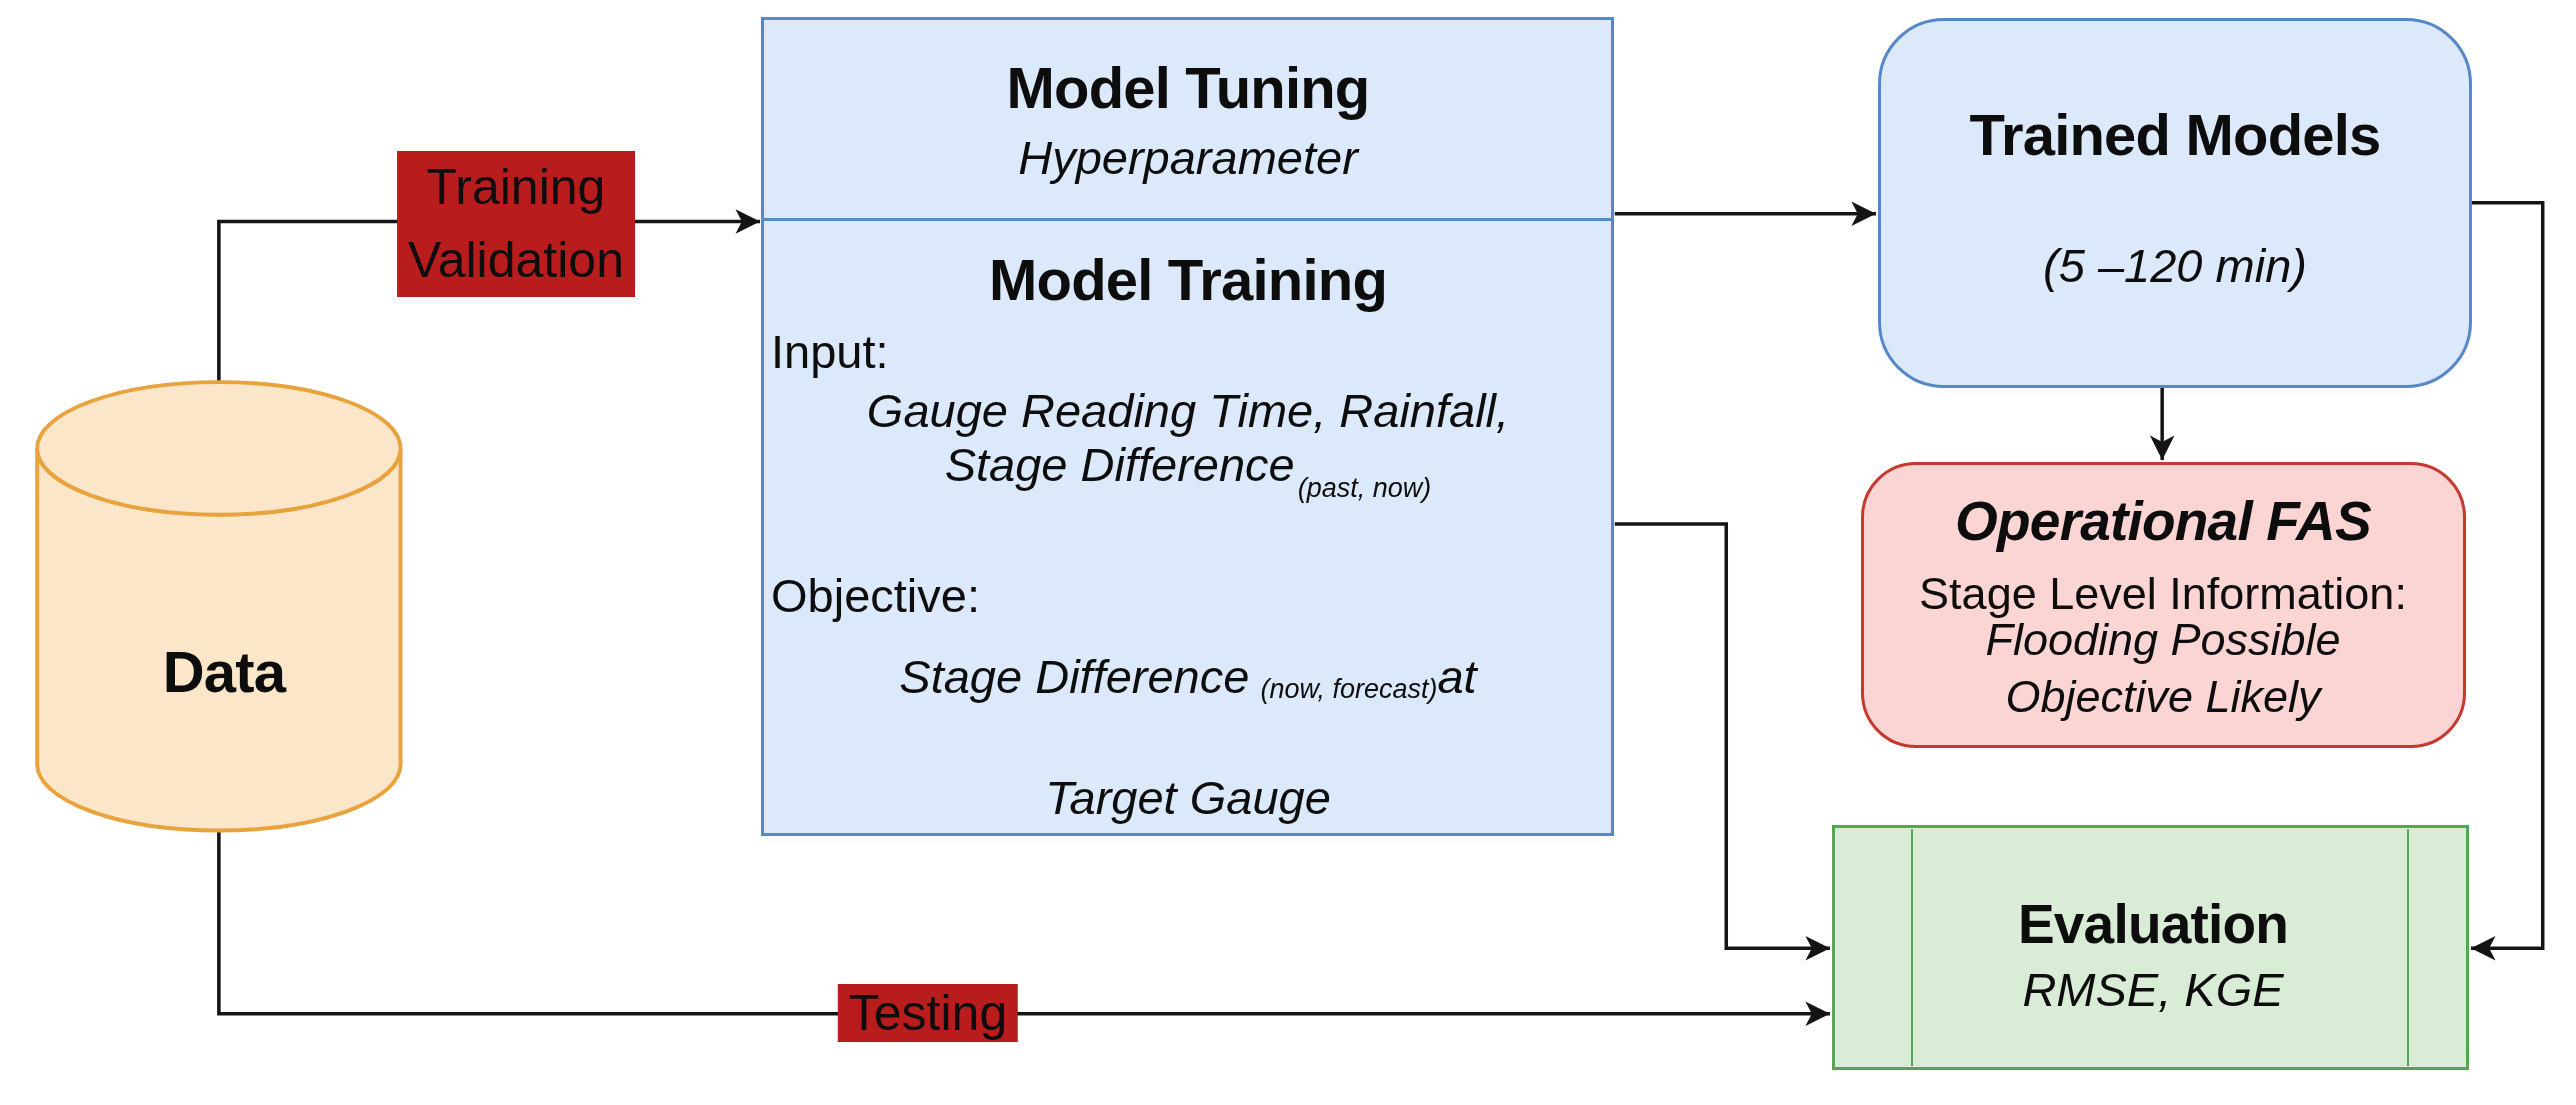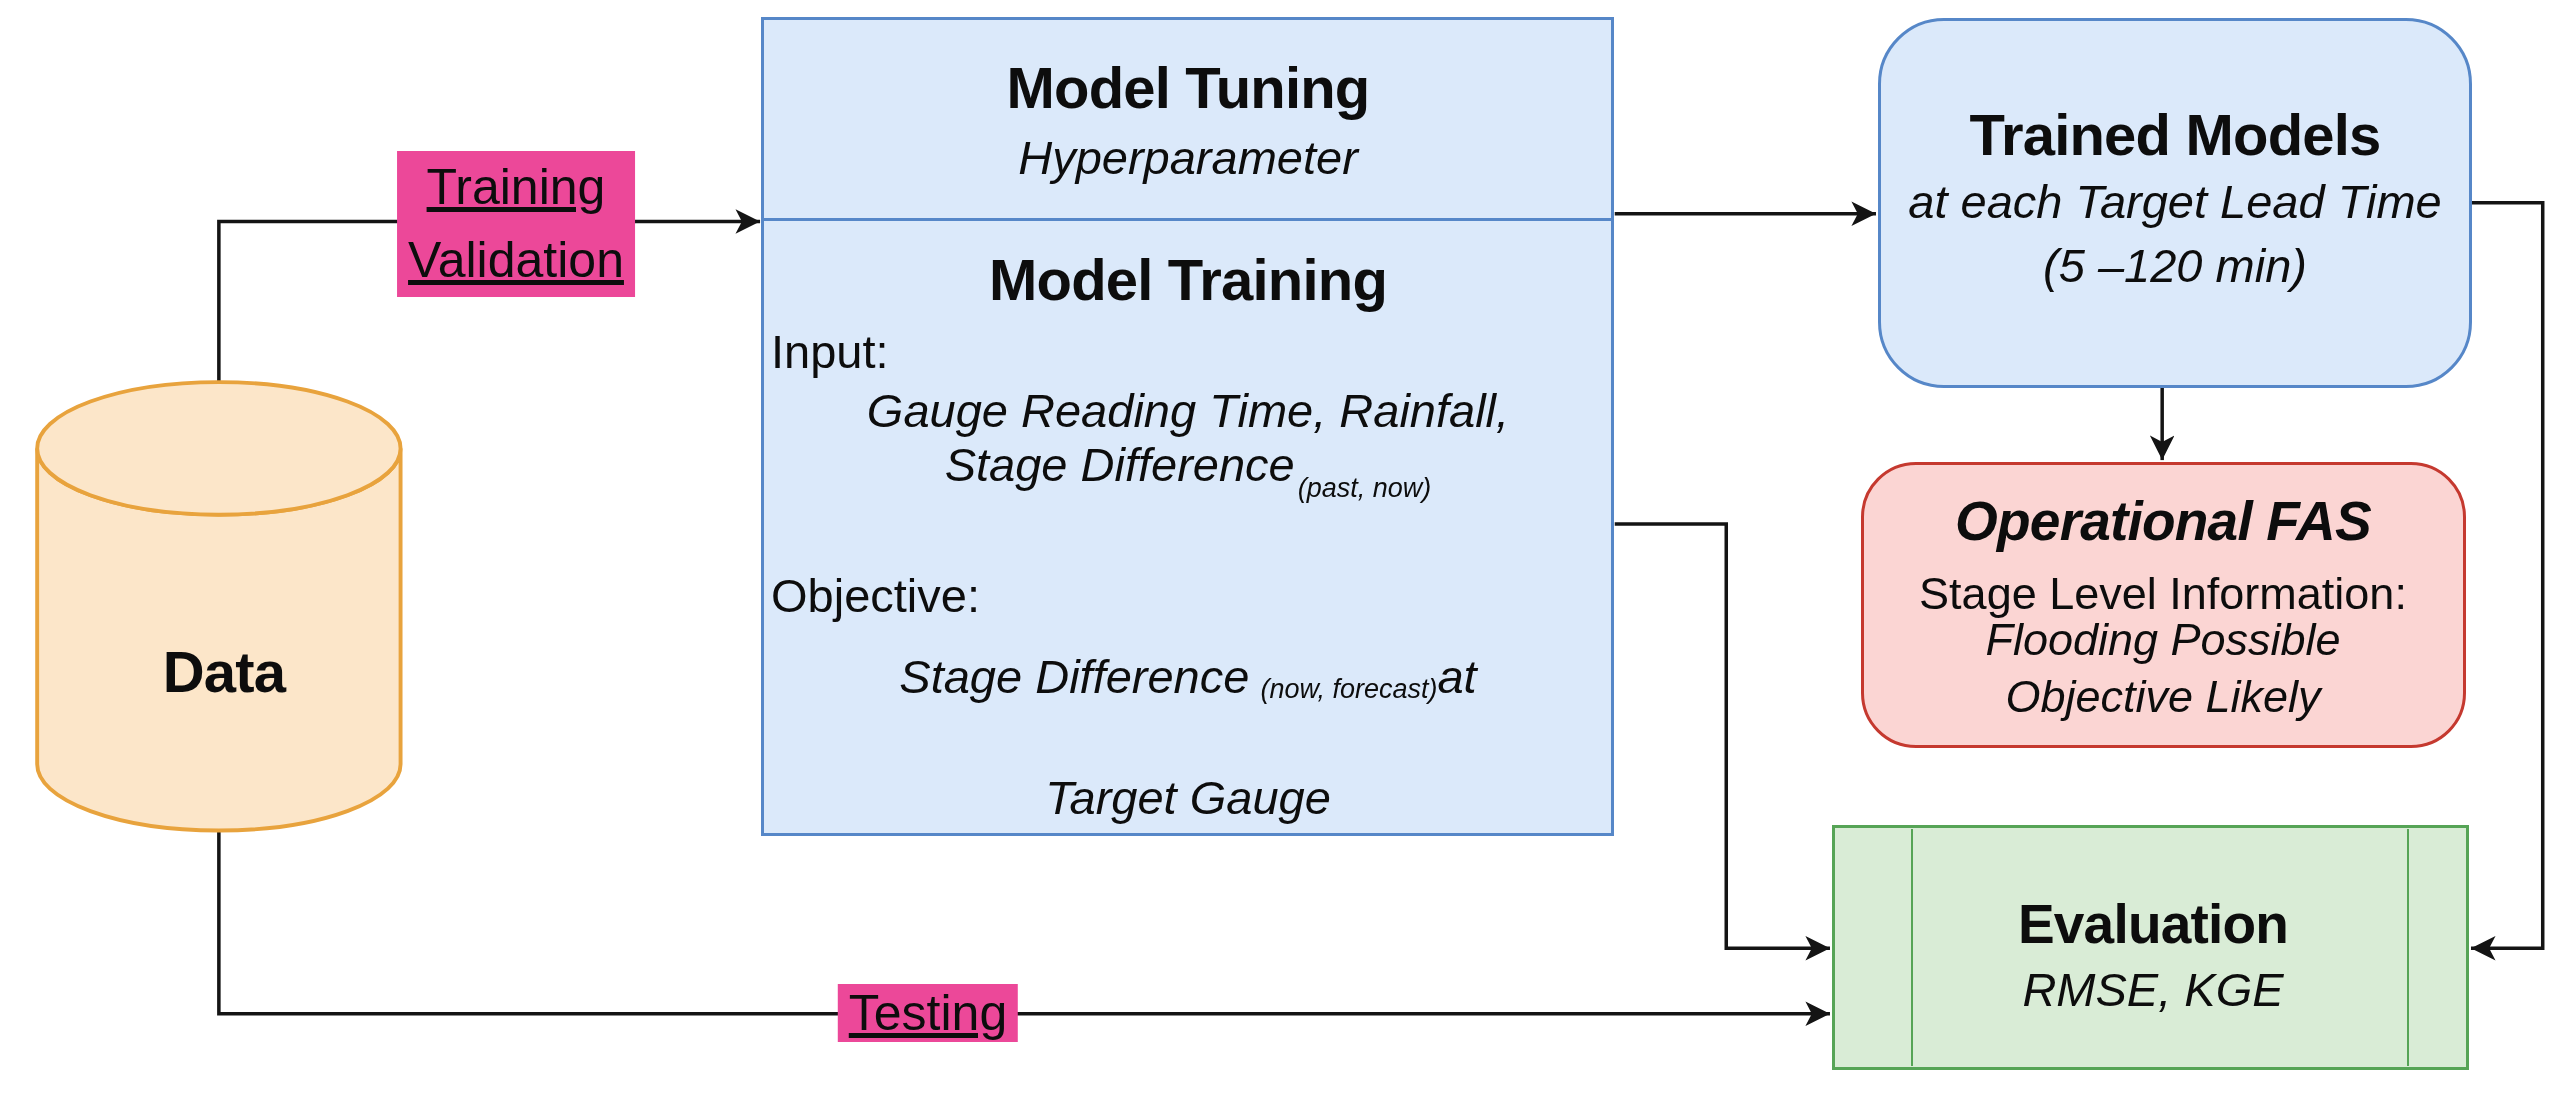--- a/index.html
+++ b/index.html
@@ -30,21 +30,21 @@
   .b  { font-weight: bold; }
   .i  { font-style: italic; }
   .fs-title  { font-size: 58px; letter-spacing: -0.8px; }
   .fs-title2 { font-size: 55px; letter-spacing: -0.8px; }
   .fs-body   { font-size: 47px; }
   .fs-body2  { font-size: 45px; }
   .fs-label  { font-size: 50px; }
   .fs-sub    { font-size: 27px; }
   .sub-drop  { vertical-align: -15.6px; margin-left: 3.1px; }
   .sub-mid   { vertical-align: -4.7px; margin-left: 11px; }
-  .label-bg  { background: #ec4899; padding: 0 11px; text-decoration: underline; }
+  .label-bg  { background: #b91c1c; padding: 0 11px; }
   .two-line  { line-height: 73px; }
 </style>
 </head>
 <body>
 
 <div class="canvas">
 
   <svg class="layer" viewBox="0 0 3302 1417">
     <defs>
       <marker id="arrow" viewBox="0 0 10 10" refX="10" refY="5" markerWidth="8" markerHeight="7" orient="auto-start-reverse">
@@ -83,21 +83,20 @@
     <span class="i fs-body">Stage Difference</span><span class="i fs-sub sub-drop">(past, now)</span>
   </div>
   <div class="txt vcenter fs-body" style="left:771px; top:595px;">Objective:</div>
   <div class="txt center" style="left:1188px; top:677px;">
     <span class="i fs-body">Stage Difference</span><span class="i fs-sub sub-mid">(now, forecast)</span><span class="i fs-body">at</span>
   </div>
   <div class="txt center i fs-body" style="left:1188px; top:797px;">Target Gauge</div>
 
   <div class="node box-blue rounded-lg" style="left:1878px; top:18px; width:594px; height:370px;"></div>
   <div class="txt center b fs-title" style="left:2175px; top:134px;">Trained Models</div>
-  <div class="txt center i fs-body" style="left:2175px; top:201px;">at each Target Lead Time</div>
   <div class="txt center i fs-body" style="left:2175px; top:265px;">(5 –120 min)</div>
 
   <div class="node box-red" style="left:1861px; top:462px; width:605px; height:286px;"></div>
   <div class="txt center b fs-title2" style="left:2163px; top:521px;font-style:italic;">Operational FAS</div>
   <div class="txt center fs-body2" style="left:2163px; top:582px;margin-top:12px;">Stage Level Information:</div>
   <div class="txt center i fs-body2" style="left:2163px; top:640px;">Flooding Possible</div>
   <div class="txt center i fs-body2" style="left:2163px; top:697px;">Objective Likely</div>
 
   <div class="node box-green" style="left:1832px; top:825px; width:637px; height:245px;"></div>
   <div class="bar-v" style="left:1911px; top:829px; height:237px;"></div>

